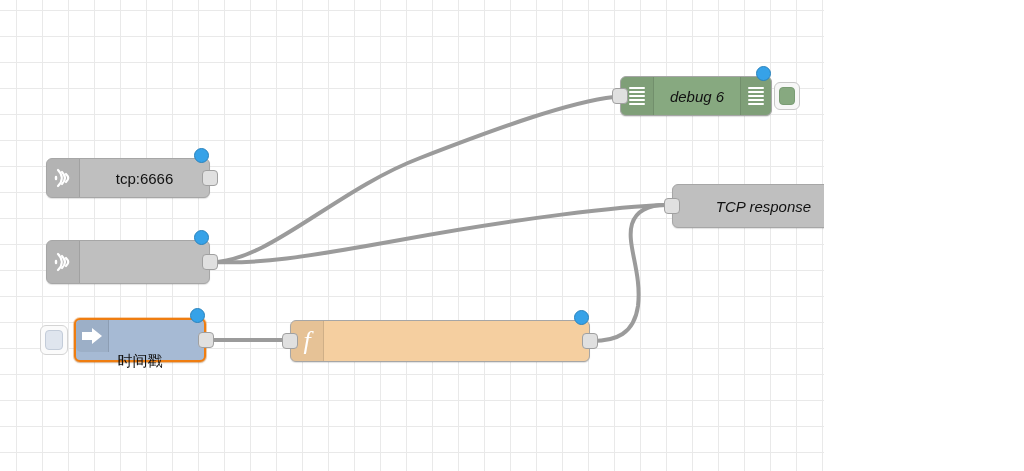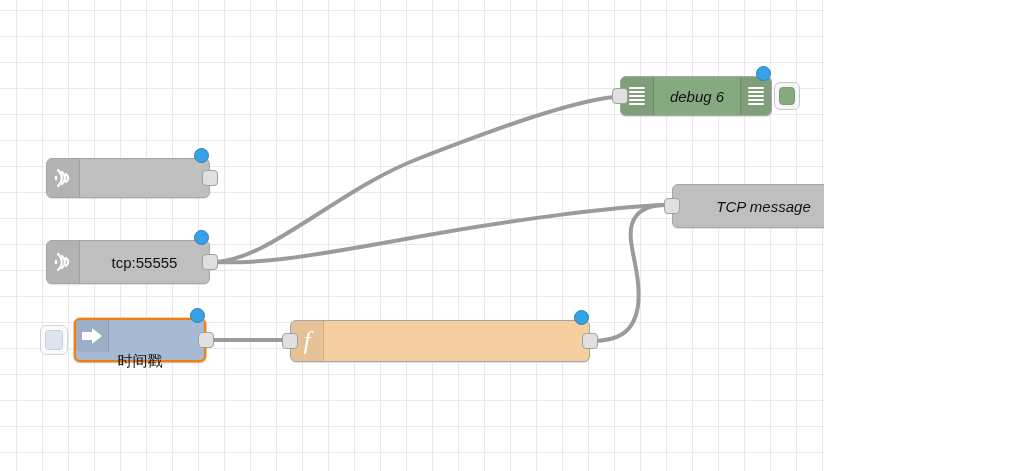--- a/index.html
+++ b/index.html
@@ -193,25 +193,26 @@
         <div class="node-icon-cell">
           <span style="display: flex;">
             <svg width="20" height="24" viewBox="0 0 20 24">
               <path d="M 5 4 C 10 9 10 15 5 20" stroke="#ffffff" stroke-width="2.2" fill="none" stroke-linecap="round"></path>
               <path d="M 9 6 C 13 10 13 14 9 18" stroke="#ffffff" stroke-width="2.2" fill="none" stroke-linecap="round"></path>
               <path d="M 13 8 C 16 11 16 13 13 16" stroke="#ffffff" stroke-width="2.2" fill="none" stroke-linecap="round"></path>
               <path d="M 3 11 L 3 13" stroke="#ffffff" stroke-width="2.4" stroke-linecap="round"></path>
             </svg>
           </span>
         </div>
+        <div class="node-label">tcp:6666</div>
       </div>
       <div class="status-dot" style="left: 194px; top: 148px;"></div>
       <div class="port" style="left: 202px; top: 170px;"></div>
       <div class="node" style="left: 672px; top: 184px; width: 216px; height: 44px; background: rgb(191, 191, 191);">
-        <div class="node-label italic">TCP message</div>
+        <div class="node-label italic">TCP response</div>
         <div class="node-icon-cell right">
           <span style="display: flex;">
             <svg width="20" height="24" viewBox="0 0 20 24">
               <path d="M 5 4 C 10 9 10 15 5 20" stroke="#ffffff" stroke-width="2.2" fill="none" stroke-linecap="round"></path>
               <path d="M 9 6 C 13 10 13 14 9 18" stroke="#ffffff" stroke-width="2.2" fill="none" stroke-linecap="round"></path>
               <path d="M 13 8 C 16 11 16 13 13 16" stroke="#ffffff" stroke-width="2.2" fill="none" stroke-linecap="round"></path>
               <path d="M 3 11 L 3 13" stroke="#ffffff" stroke-width="2.4" stroke-linecap="round"></path>
             </svg>
           </span>
         </div>
@@ -222,21 +223,20 @@
         <div class="node-icon-cell">
           <span style="display: flex;">
             <svg width="20" height="24" viewBox="0 0 20 24">
               <path d="M 5 4 C 10 9 10 15 5 20" stroke="#ffffff" stroke-width="2.2" fill="none" stroke-linecap="round"></path>
               <path d="M 9 6 C 13 10 13 14 9 18" stroke="#ffffff" stroke-width="2.2" fill="none" stroke-linecap="round"></path>
               <path d="M 13 8 C 16 11 16 13 13 16" stroke="#ffffff" stroke-width="2.2" fill="none" stroke-linecap="round"></path>
               <path d="M 3 11 L 3 13" stroke="#ffffff" stroke-width="2.4" stroke-linecap="round"></path>
             </svg>
           </span>
         </div>
-        <div class="node-label">tcp:55555</div>
       </div>
       <div class="status-dot" style="left: 194px; top: 230px;"></div>
       <div class="port" style="left: 202px; top: 254px;"></div>
       <div class="node selected" style="left: 74px; top: 318px; width: 132px; height: 44px; background: rgb(166, 186, 212);">
         <div class="node-icon-cell">
           <span style="display: flex;">
             <svg width="22" height="20" viewBox="0 0 22 20">
               <path d="M 1 6 L 11 6 L 11 2 L 21 10 L 11 18 L 11 14 L 1 14 Z" fill="#ffffff"></path>
             </svg>
           </span>

